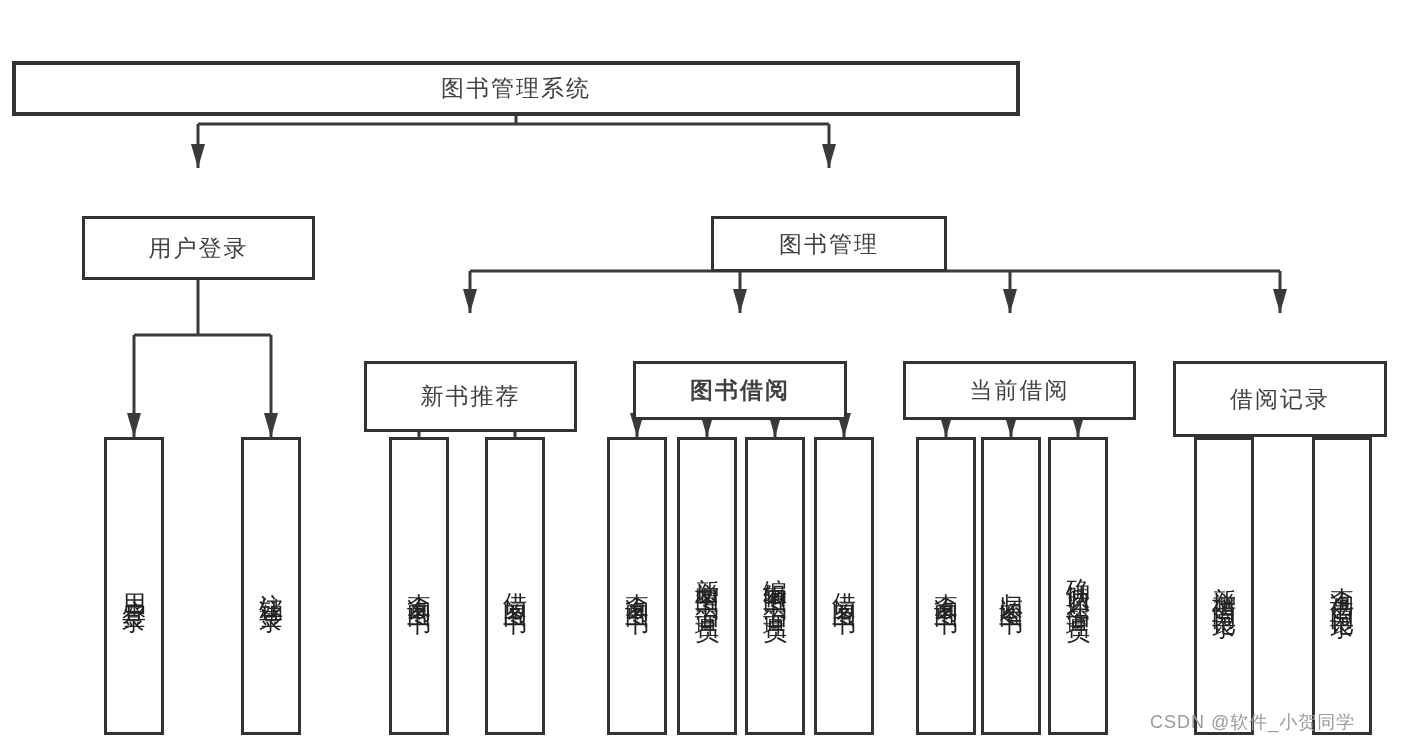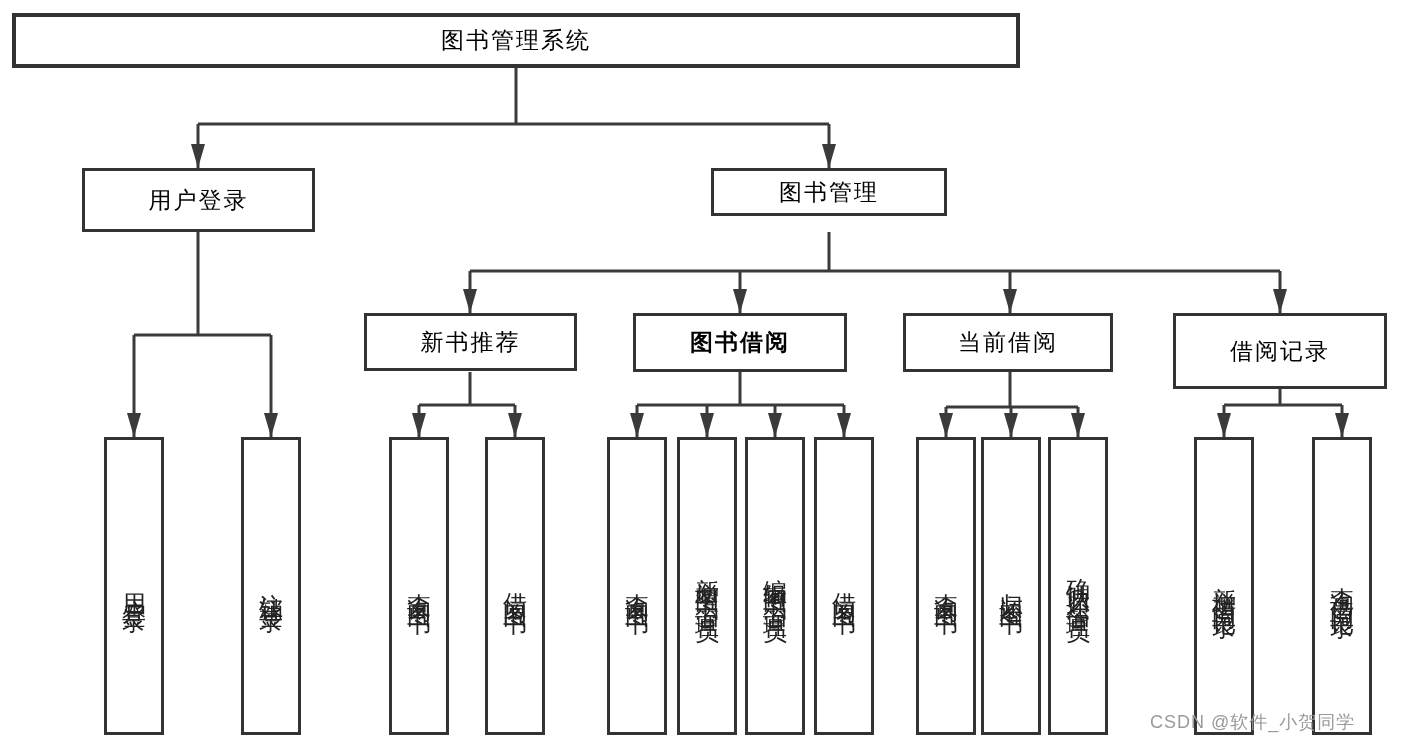--- a/index.html
+++ b/index.html
@@ -4,21 +4,21 @@
 <style>
   html,body { margin:0; padding:0; background:#ffffff; }
   .canvas {
     position:relative; width:1405px; height:747px; background:#ffffff;
     font-family:"Liberation Sans", sans-serif; overflow:hidden;
   }
   .wires { position:absolute; left:0; top:0; width:1405px; height:747px; }
   .hbox {
     position:absolute; box-sizing:border-box; background:#ffffff;
     border:3px solid #333333; display:flex; align-items:center; justify-content:center;
-    color:#000000; font-size:23px; letter-spacing:2px; z-index:2;
+    color:#404040; font-size:23px; letter-spacing:2px; z-index:2;margin-top:48px;
   }
   .hbox.root { border-width:4px; }
   .vbox {
     position:absolute; box-sizing:border-box; background:#ffffff;
     border:3px solid #333333; width:60px; height:298px;
     display:flex; align-items:center; justify-content:center; z-index:2;
   }
   .vbox span {
     writing-mode:vertical-rl; text-orientation:mixed;
     color:#222222; font-size:24px; letter-spacing:6px; line-height:1;
@@ -76,31 +76,31 @@
     </g>
   </svg>
 
   <div class="hbox root" style="left:12px; top:13px; width:1008px; height:55px;">
     <span>图书管理系统</span>
   </div>
 
   <div class="hbox" style="left:82px; top:168px; width:233px; height:64px;">
     <span>用户登录</span>
   </div>
-  <div class="hbox" style="left:711px; top:168px; width:236px; height:48px;justify-content:center;">
+  <div class="hbox" style="left:711px; top:168px; width:236px; height:56px;justify-content:center;">
     <span>图书管理</span>
   </div>
 
-  <div class="hbox" style="left:364px; top:313px; width:213px; height:58px;text-align:right;">
+  <div class="hbox" style="left:364px; top:313px; width:213px; height:71px;text-align:right;">
     <span>新书推荐</span>
   </div>
   <div class="hbox" style="left:633px; top:313px; width:214px; height:59px;font-weight:bold;">
     <span>图书借阅</span>
   </div>
-  <div class="hbox" style="left:903px; top:313px; width:210px; height:59px;">
+  <div class="hbox" style="left:903px; top:313px; width:233px; height:59px;">
     <span>当前借阅</span>
   </div>
   <div class="hbox" style="left:1173px; top:313px; width:214px; height:76px;">
     <span>借阅记录</span>
   </div>
 
   <div class="vbox" style="left:104px; top:437px;">
     <span>用户登录</span>
   </div>
   <div class="vbox" style="left:241px; top:437px;">

